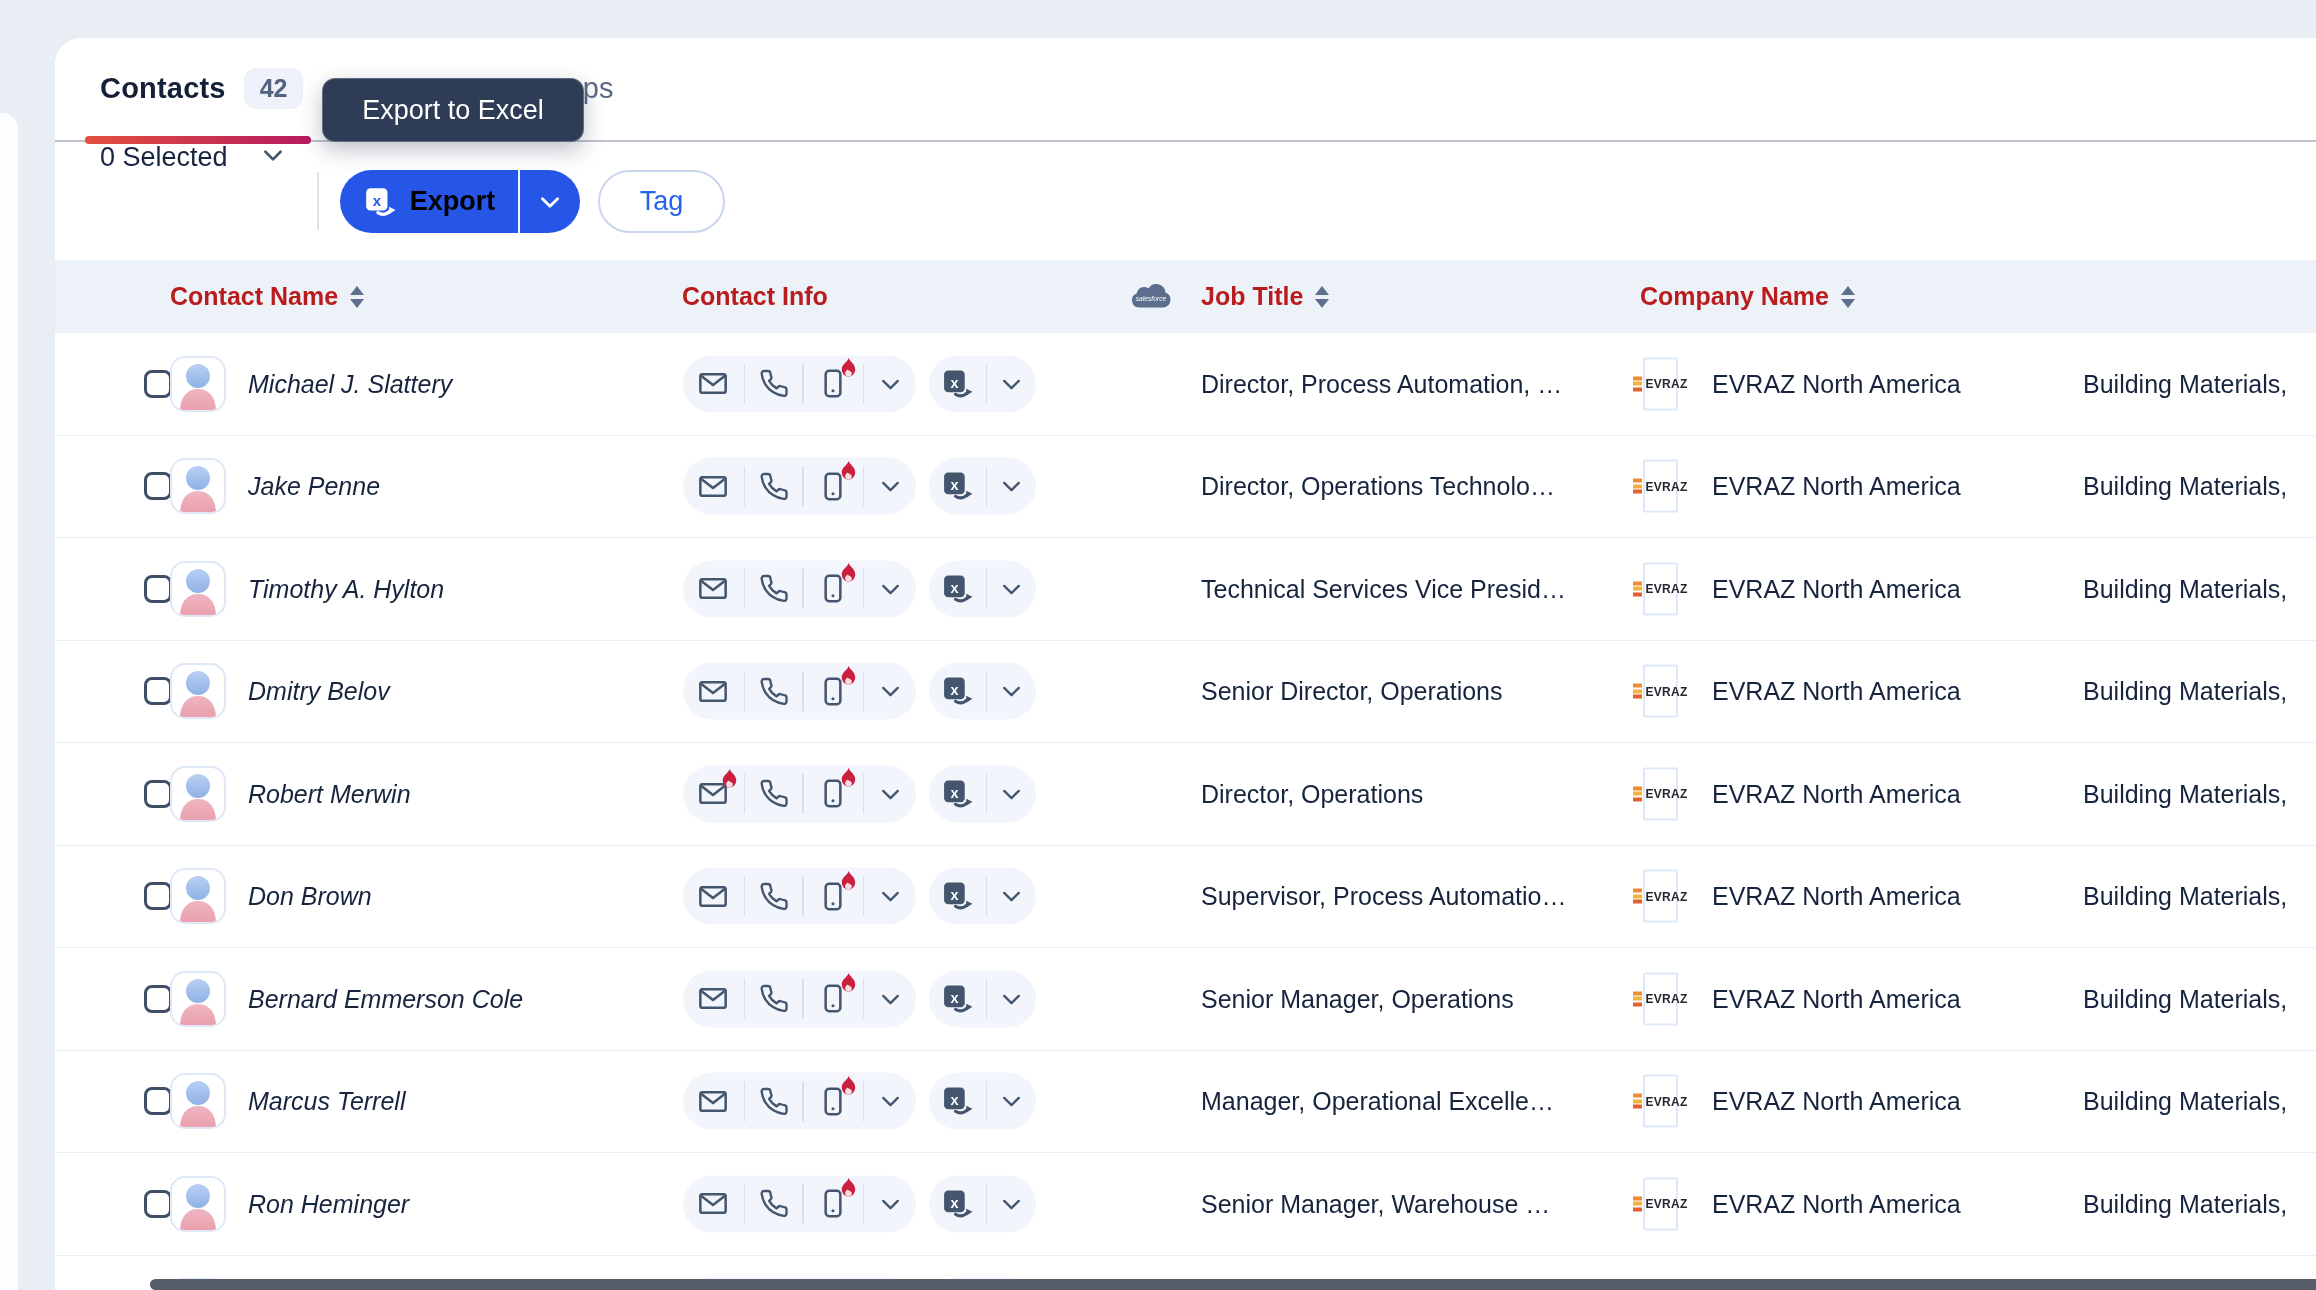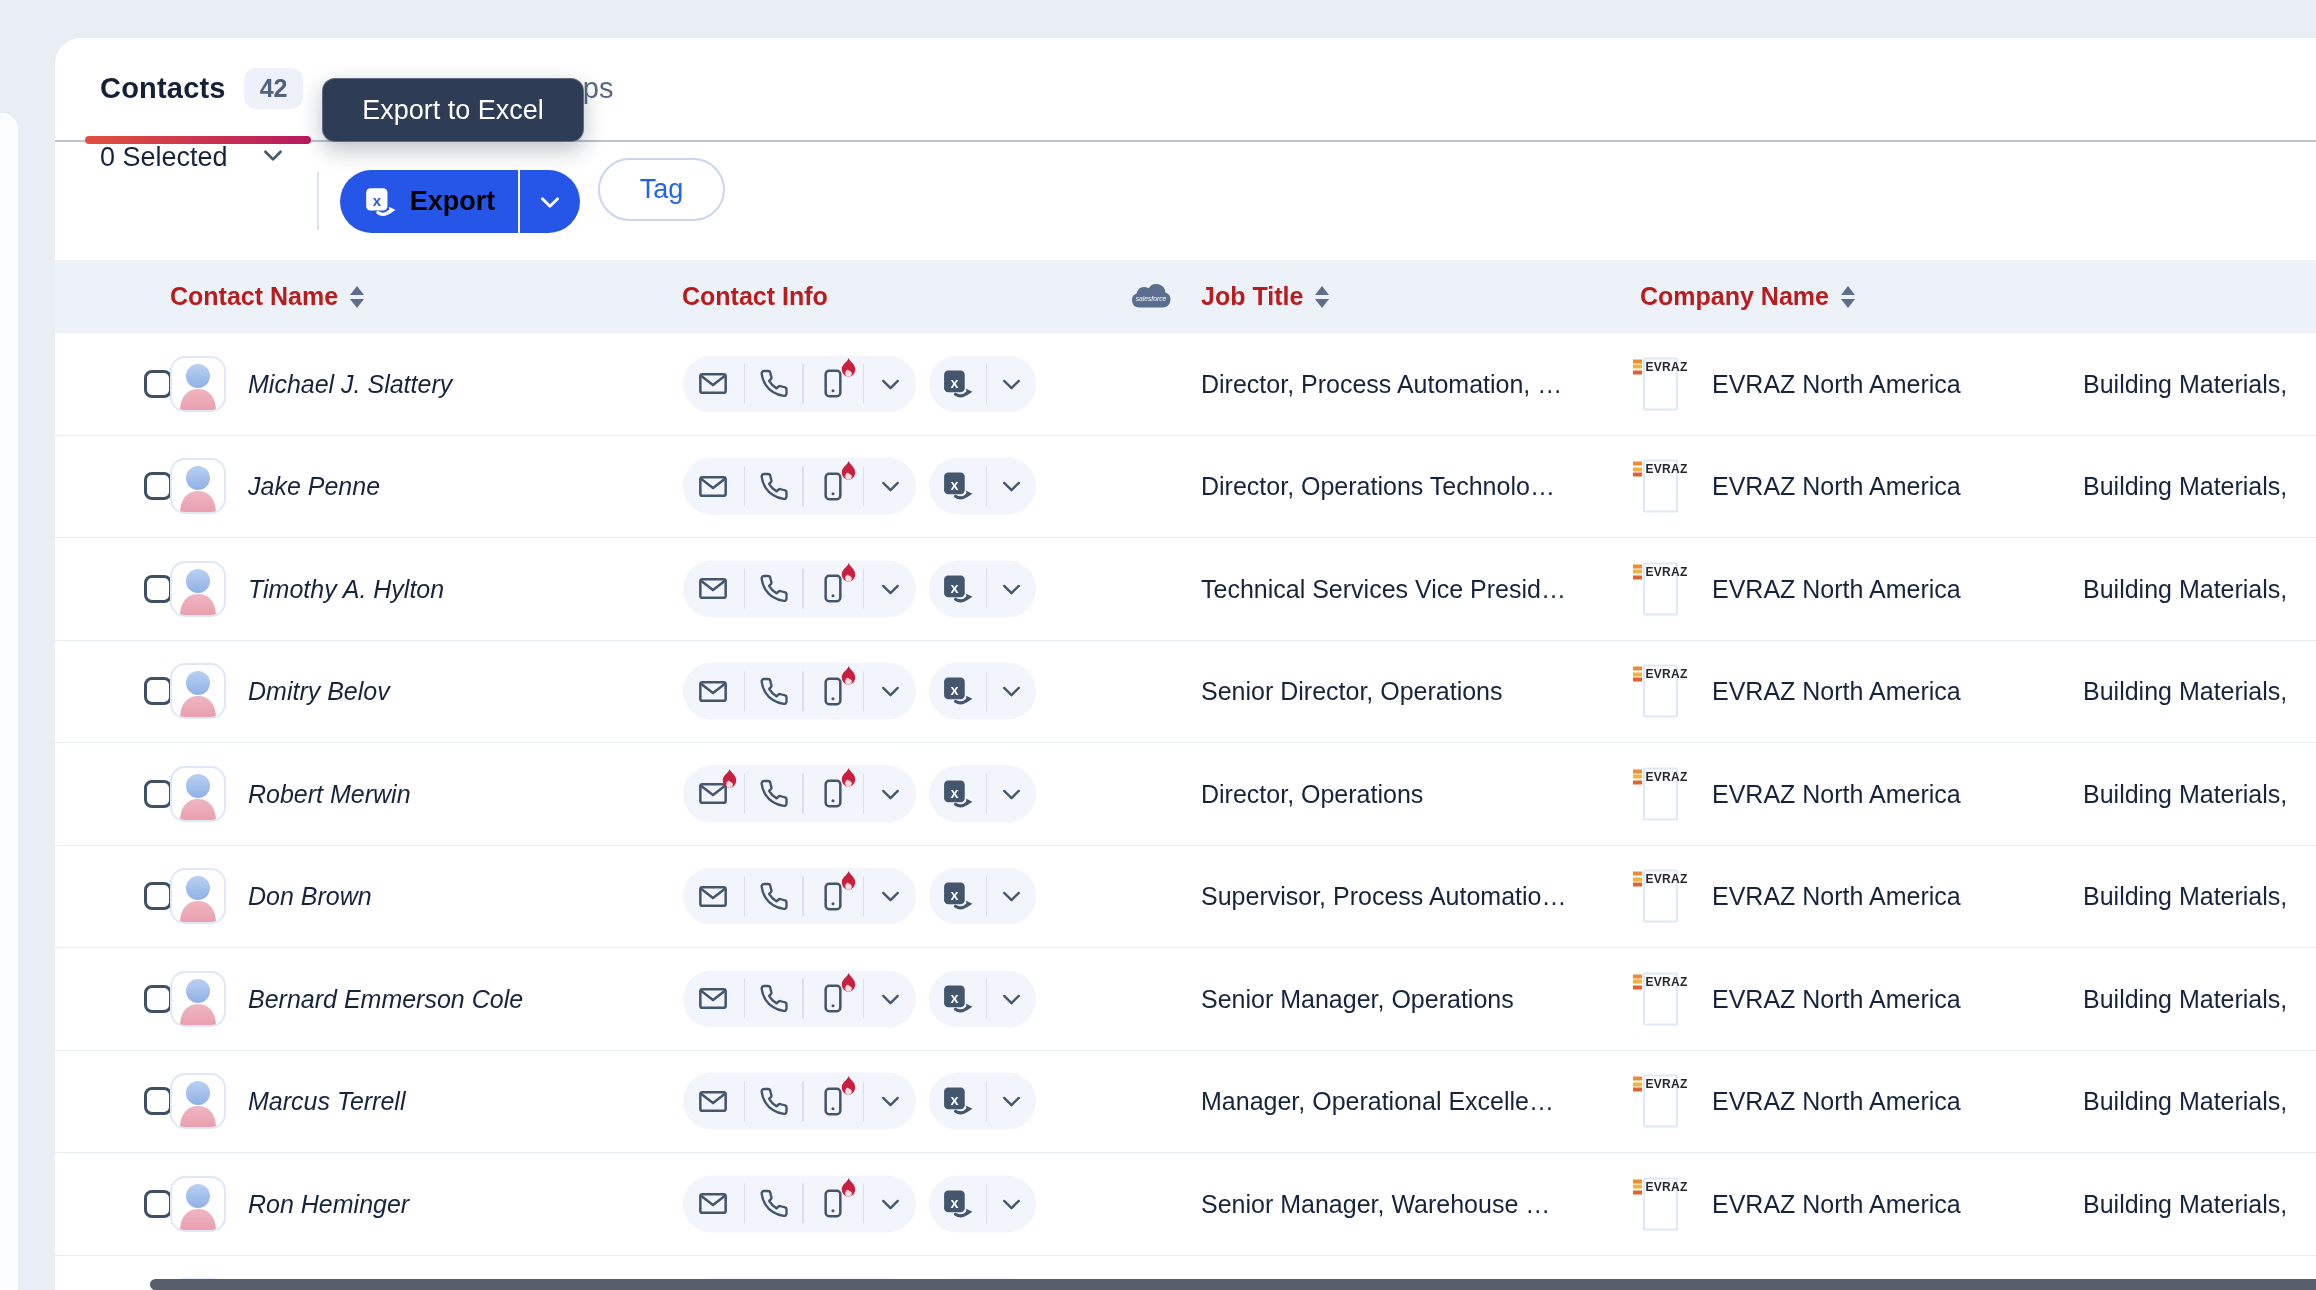--- a/index.html
+++ b/index.html
@@ -87,21 +87,21 @@
   .name{left:193px;font-size:25px;color:#16243d;white-space:nowrap;cursor:pointer;font-style:italic;}
   .pill{background:#f2f5fb;border-radius:29px;height:57px;display:flex;align-items:center;}
   .pill1{left:628px;width:233px;justify-content:space-evenly;}
   .pill2{left:874px;width:107px;justify-content:space-evenly;}
   .vdiv{width:1.5px;height:40px;background:#d9e0ec;}
   .ic{display:flex;align-items:center;justify-content:center;position:relative;cursor:pointer;}
   .flame{position:absolute;top:-12px;right:-13px;}
   .job{left:1146px;font-size:25px;color:#16243d;white-space:nowrap;max-width:430px;overflow:hidden;}
   .clogo{
     left:1588px;width:35px;height:53px;border:2px solid #dfe8f6;border-radius:2px;
-    background:#fff;box-sizing:border-box;display:flex;align-items:flex-start;justify-content:center;gap:3px;
+    background:#fff;box-sizing:border-box;display:flex;align-items:center;justify-content:center;gap:3px;
   }
   .clogo .bars{display:flex;flex-direction:column;gap:1.5px;}
   .clogo .bars i{width:9px;height:4px;display:block;}
   .clogo .bars i:nth-child(1){background:#ef8b31;}
   .clogo .bars i:nth-child(2){background:#f4b23c;}
   .clogo .bars i:nth-child(3){background:#e4602c;}
   .clogo .evz{font-size:12px;font-weight:800;color:#26262e;letter-spacing:.3px;}
   .company{left:1657px;font-size:25px;color:#16243d;white-space:nowrap;cursor:pointer;}
   .industry{left:2028px;right:0;font-size:25px;color:#16243d;white-space:nowrap;overflow:hidden;}
   
@@ -145,21 +145,21 @@
         </svg>
         <span class="lbl">Export</span>
       </div>
       <div class="export-sep"></div>
       <div class="export-chev">
         <svg width="26" height="26" viewBox="0 0 24 24" fill="none" stroke="#ffffff" stroke-width="2.6" stroke-linecap="round" stroke-linejoin="round">
             <path d="M5 9l7 7 7-7"></path>
           </svg>
       </div>
     </div>
-    <div class="tag-btn" style="top:16px;">
+    <div class="tag-btn" style="top:28px;">
       <span class="lbl">Tag</span>
     </div>
   </div>
 
   <div class="thead">
     <div class="th c1">
       <span>Contact Name</span>
       <span class="sort">
           <i class="tri up"></i>
           <i class="tri down"></i>

